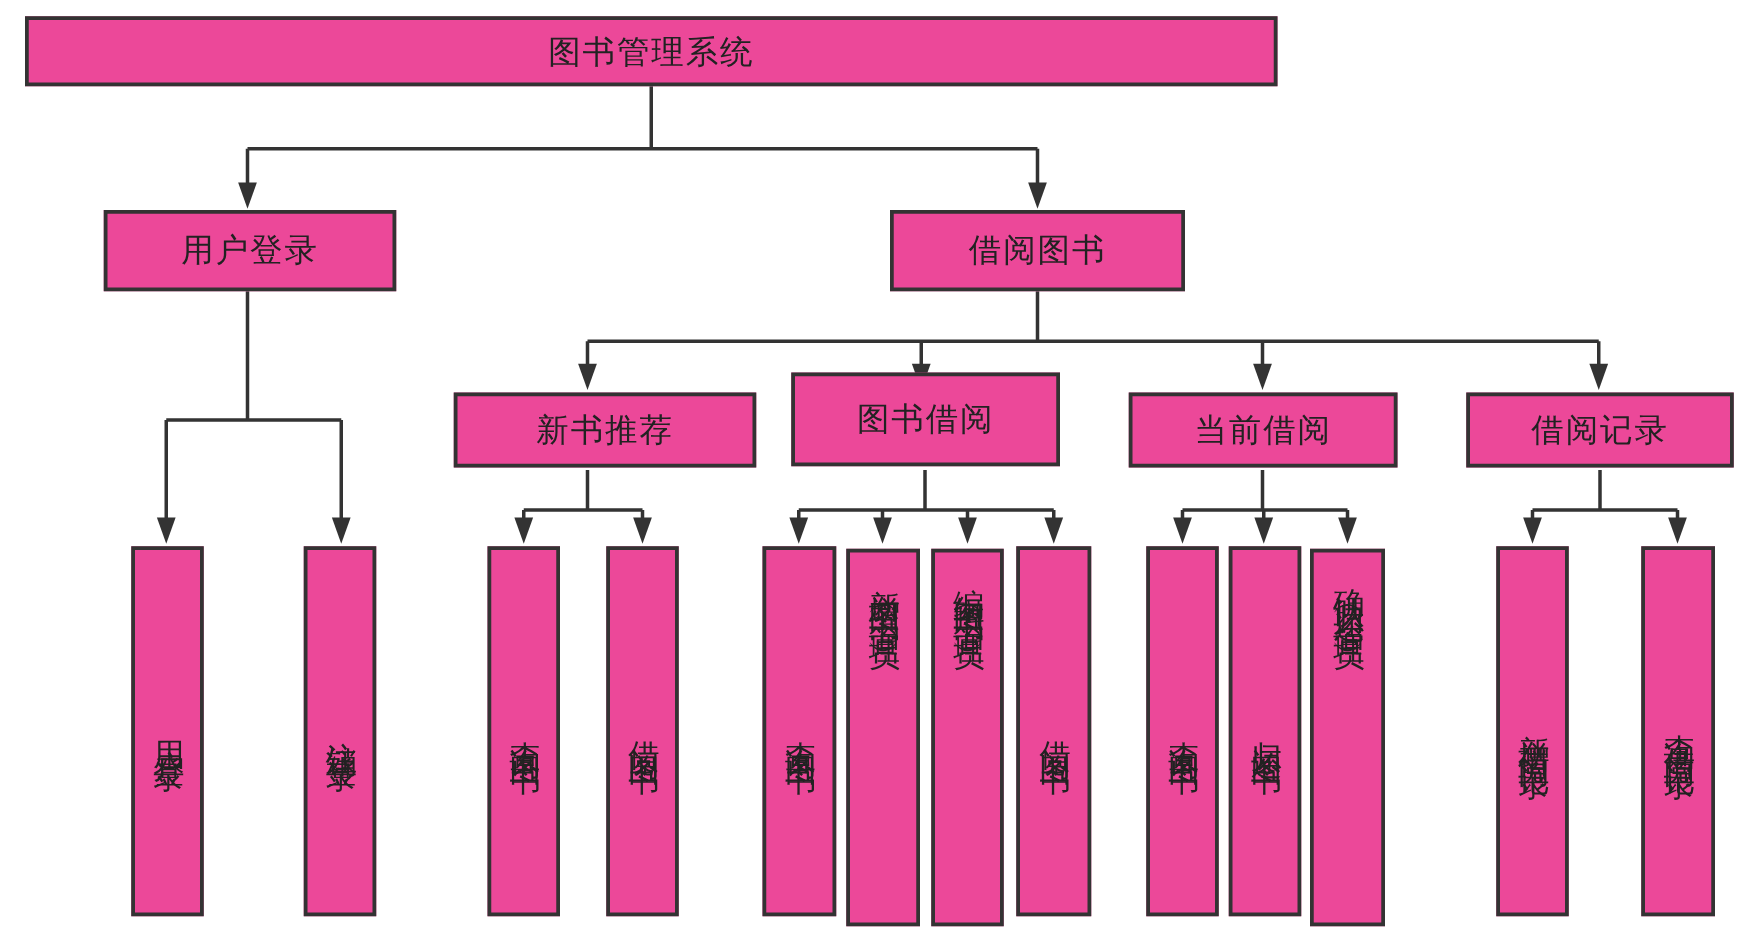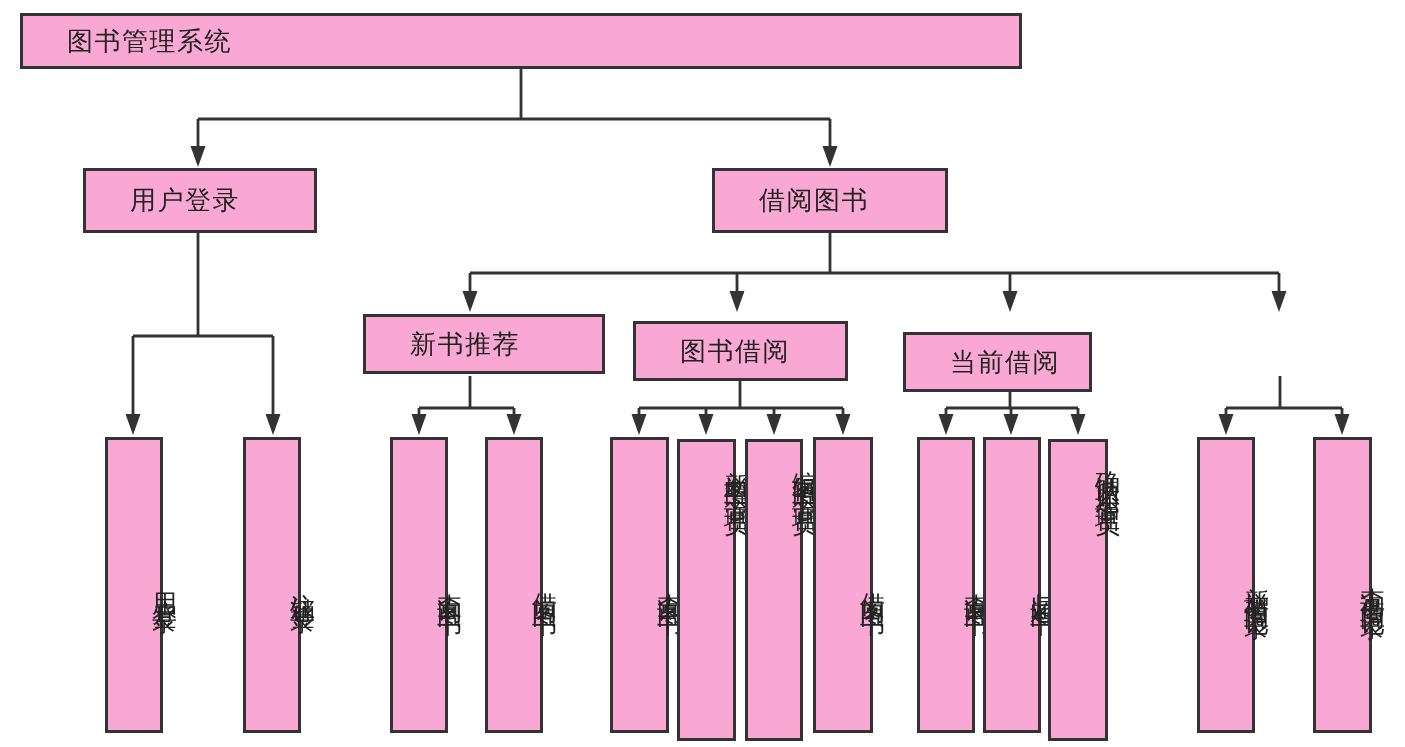--- a/index.html
+++ b/index.html
@@ -15,26 +15,26 @@
     background:var(--background);
     font-family:"Liberation Sans", sans-serif;
     overflow:hidden;
   }
   .connector{position:absolute;left:0;top:0;}
   .connector path{stroke:var(--line);stroke-width:2.8;fill:none;}
   .connector polygon{fill:var(--line);stroke:none;}
   .node{
     position:absolute;
     box-sizing:border-box;
-    background:#f9a8d4;
+    background:#ec4899;
     border:3px solid var(--line);
     display:flex;
     align-items:center;
+    justify-content:center;
     color:var(--text);
-    padding-left:44px;
   }
   .node .h{
     font-size:26px;
     letter-spacing:1.5px;
     white-space:nowrap;
   }
   .node .v{
     writing-mode:vertical-rl;
     text-orientation:mixed;
     font-size:25px;
@@ -102,25 +102,28 @@
   <div class="node" style="left:83px;top:168px;width:234px;height:65px">
     <span class="h">用户登录</span>
   </div>
   <div class="node" style="left:712px;top:168px;width:236px;height:65px">
     <span class="h">借阅图书</span>
   </div>
 
   <div class="node" style="left:363px;top:314px;width:242px;height:60px">
     <span class="h">新书推荐</span>
   </div>
-  <div class="node" style="left:633px;top:321px;width:215px;height:60px">
+  <div class="node" style="left:633px;top:298px;width:215px;height:75px">
     <span class="h">图书借阅</span>
   </div>
-  <div class="node" style="left:903px;top:332px;width:189px;height:60px">
+  <div class="node" style="left:903px;top:314px;width:215px;height:60px">
     <span class="h">当前借阅</span>
+  </div>
+  <div class="node" style="left:1173px;top:314px;width:214px;height:60px">
+    <span class="h">借阅记录</span>
   </div>
 
   <div class="node" style="left:105px;top:437px;width:58px;height:296px">
     <span class="v">用户登录</span>
   </div>
   <div class="node" style="left:243px;top:437px;width:58px;height:296px">
     <span class="v">注销登录</span>
   </div>
 
   <div class="node" style="left:390px;top:437px;width:58px;height:296px">

